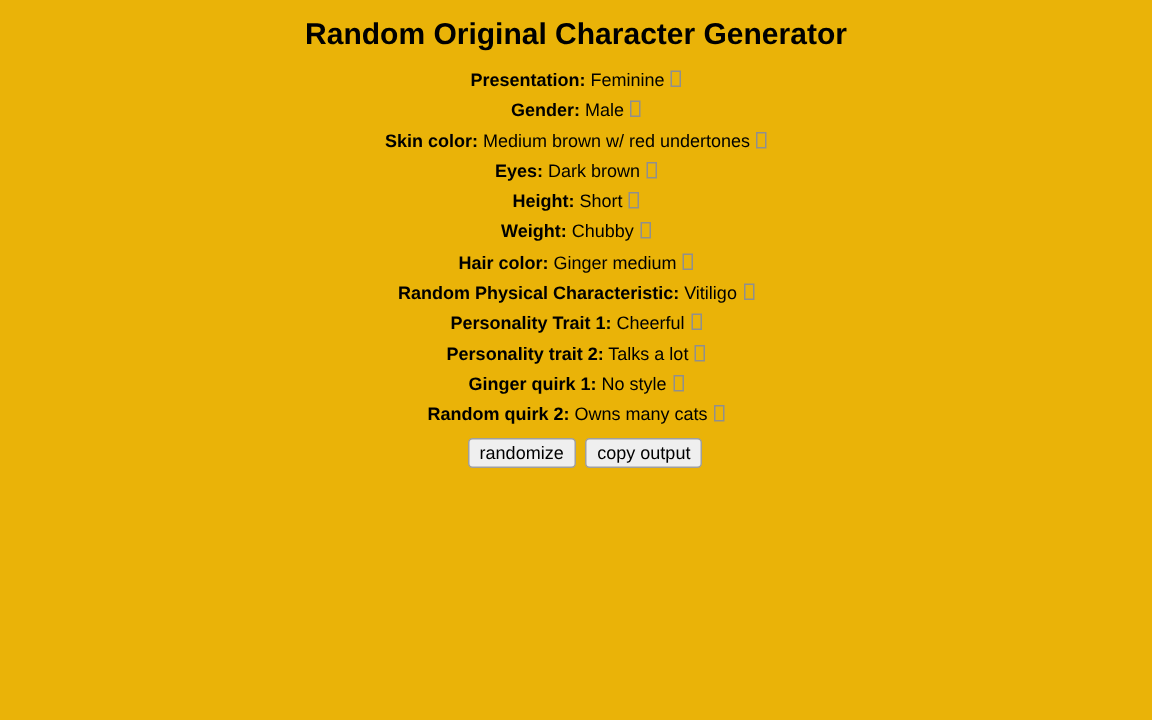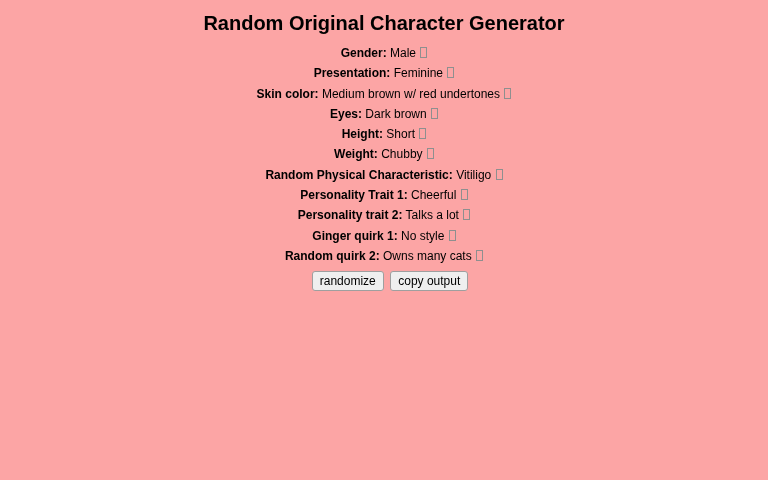--- a/index.html
+++ b/index.html
@@ -5,21 +5,21 @@
   html, body {
     margin: 0;
     padding: 0;
     background: #ffffff;
     color: #000000;
     font-family: "Liberation Sans", sans-serif;
   }
   .page {
     width: 768px;
     height: 480px;
-    background: #fca5a5;
+    background: #eab308;
     overflow: hidden;
   }
   h1.title {
     margin: 0;
     padding-top: 11px;
     font-size: 20px;
     line-height: 24px;
     font-weight: bold;
     text-align: center;
   }
@@ -63,47 +63,52 @@
 </style>
 </head>
 <body>
 
 <div class="page">
 
   <h1 class="title">Random Original Character Generator</h1>
 
   <div class="fields">
     <div class="field-row">
-      <span class="field-label">Gender:</span>
-      <span class="field-value">Male</span>
+      <span class="field-label">Presentation:</span>
+      <span class="field-value">Feminine</span>
       <span class="glyph-box"></span>
     </div>
     <div class="field-row">
-      <span class="field-label">Presentation:</span>
-      <span class="field-value">Feminine</span>
+      <span class="field-label">Gender:</span>
+      <span class="field-value">Male</span>
       <span class="glyph-box"></span>
     </div>
     <div class="field-row">
       <span class="field-label">Skin color:</span>
       <span class="field-value">Medium brown w/ red undertones</span>
       <span class="glyph-box"></span>
     </div>
     <div class="field-row">
       <span class="field-label">Eyes:</span>
       <span class="field-value">Dark brown</span>
       <span class="glyph-box"></span>
     </div>
     <div class="field-row">
       <span class="field-label">Height:</span>
       <span class="field-value">Short</span>
       <span class="glyph-box"></span>
     </div>
     <div class="field-row">
       <span class="field-label">Weight:</span>
       <span class="field-value">Chubby</span>
+      <span class="glyph-box"></span>
+    </div>
+    <div class="field-row">
+      <span class="field-label">Hair color:</span>
+      <span class="field-value">Ginger medium</span>
       <span class="glyph-box"></span>
     </div>
     <div class="field-row">
       <span class="field-label">Random Physical Characteristic:</span>
       <span class="field-value">Vitiligo</span>
       <span class="glyph-box"></span>
     </div>
     <div class="field-row">
       <span class="field-label">Personality Trait 1:</span>
       <span class="field-value">Cheerful</span>

